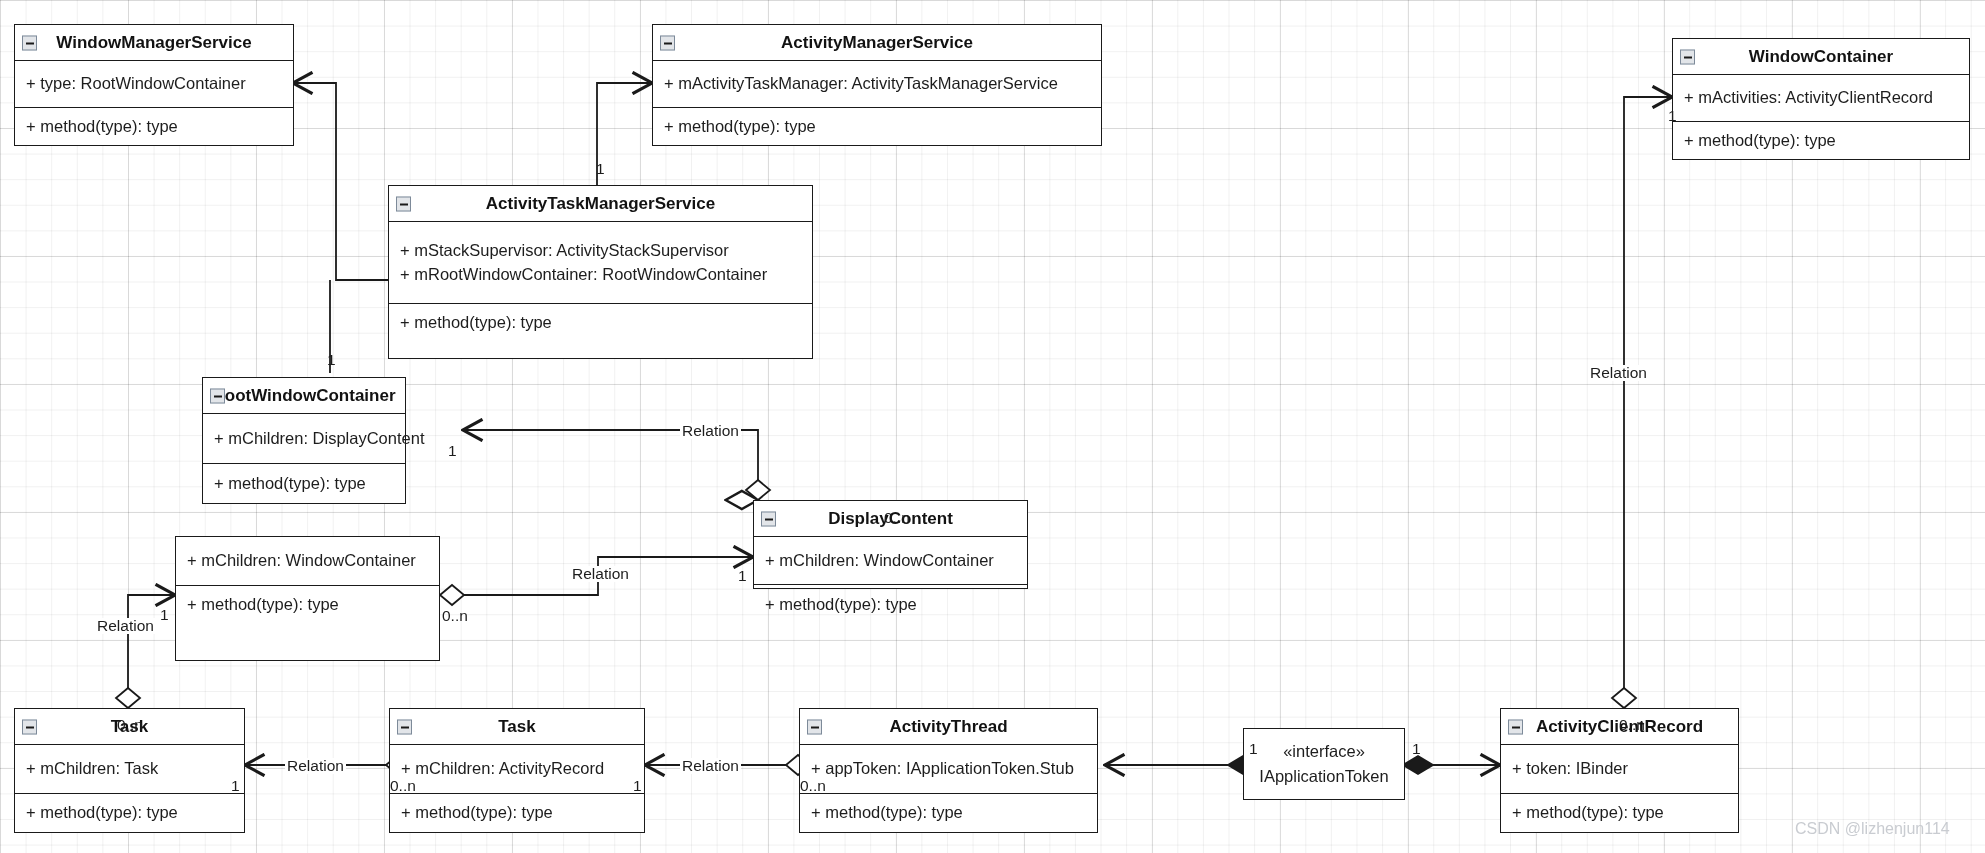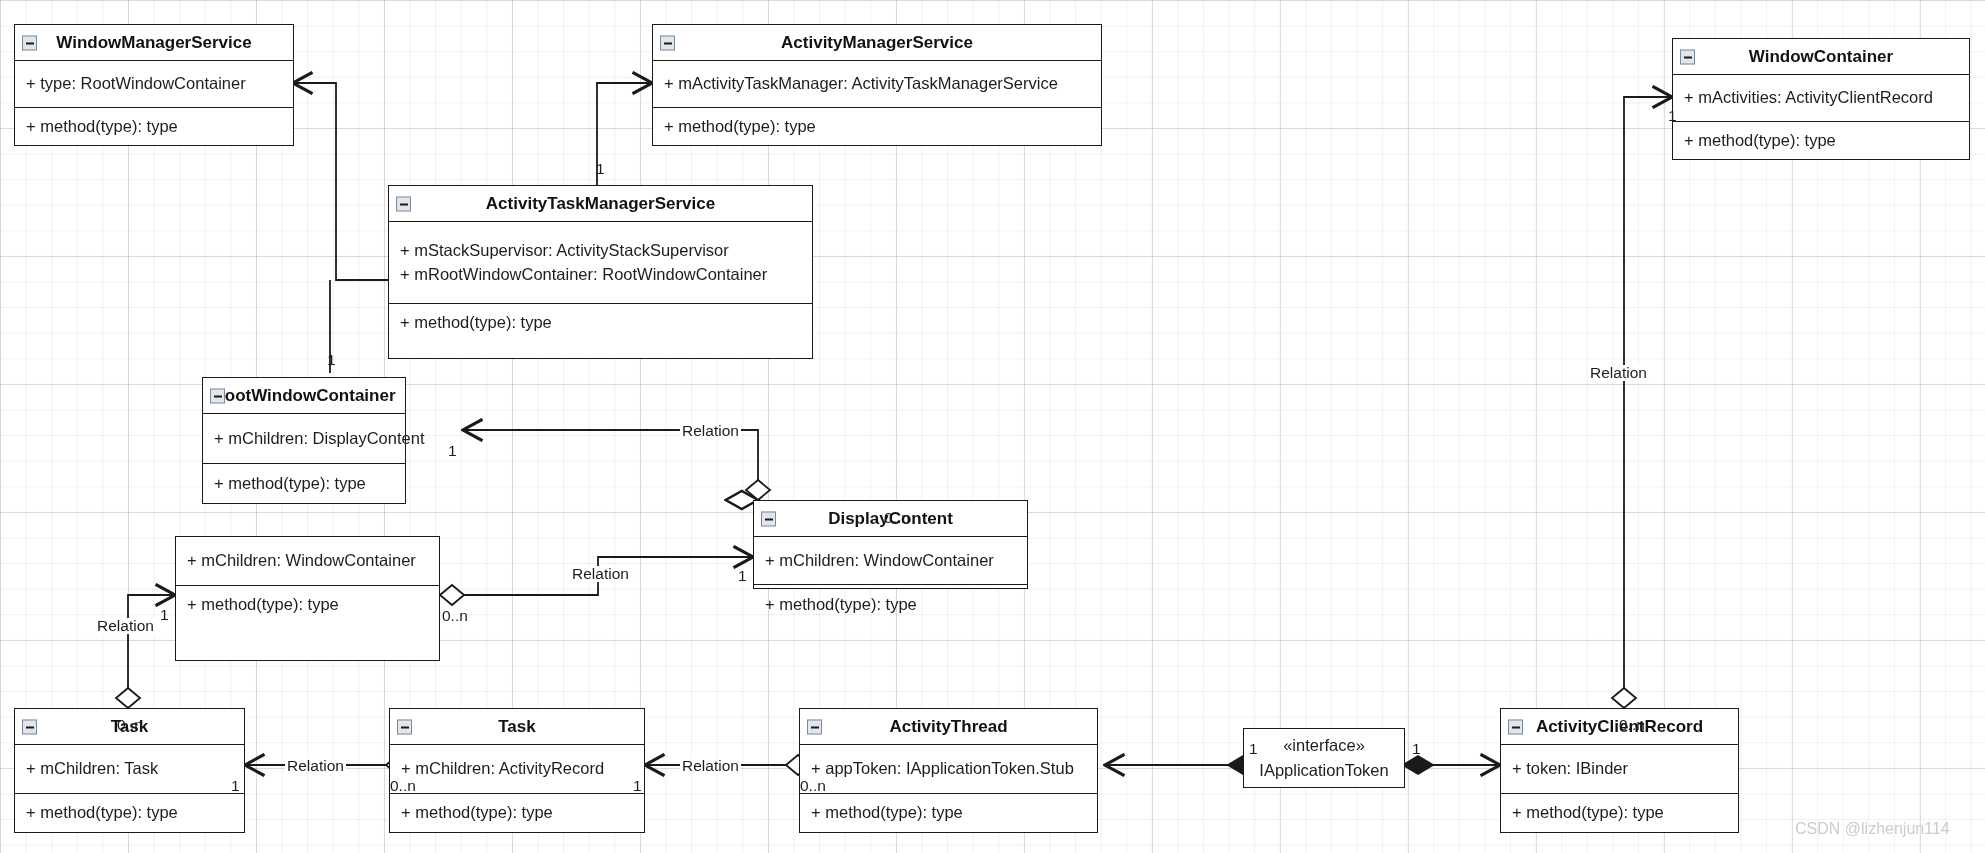--- a/index.html
+++ b/index.html
@@ -324,21 +324,21 @@
       <span>ActivityClientRecord</span>
     </div>
     <div class="uml-attrs" style="height:49px;">
       <div class="row">+ token: IBinder</div>
     </div>
     <div class="uml-ops" style="height:38px;">
       <div class="row">+ method(type): type</div>
     </div>
   </div>
 
-  <div class="uml-interface" style="left:1243px; top:728px; width:162px; height:60px;">
+  <div class="uml-interface" style="left:1243px; top:728px; width:162px; height:72px;">
     <div>«interface»</div>
     <div>IApplicationToken</div>
   </div>
 
   <div class="edge-label" style="left:680px; top:423px;">Relation</div>
 
   <div class="edge-label" style="left:570px; top:566px;">Relation</div>
 
   <div class="edge-label" style="left:95px; top:618px;">Relation</div>
 

